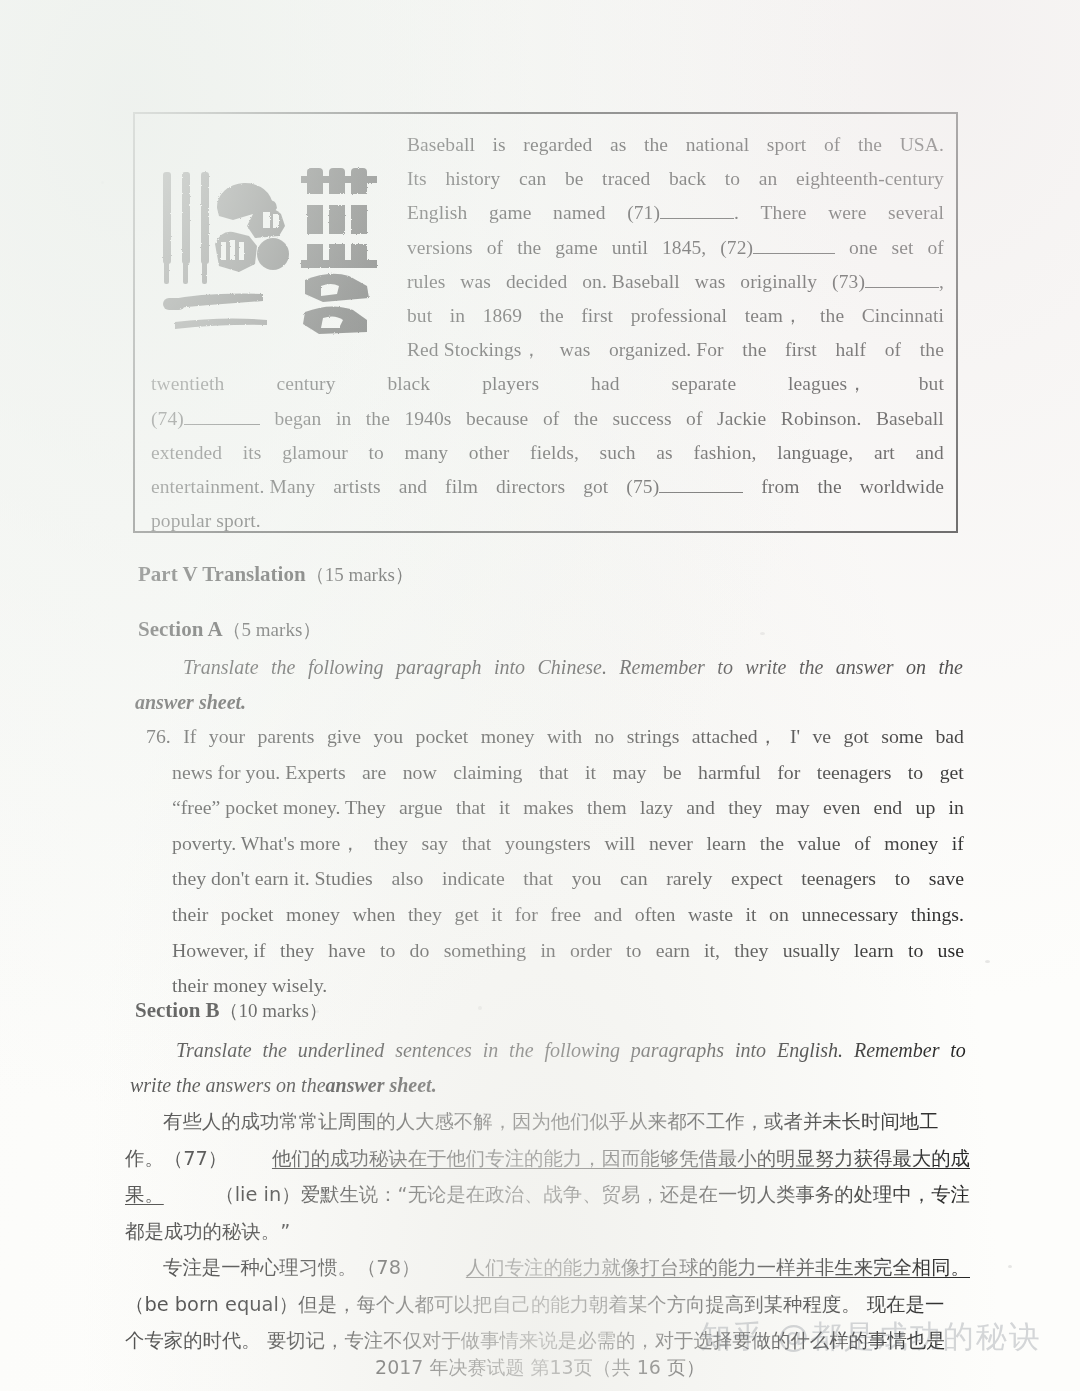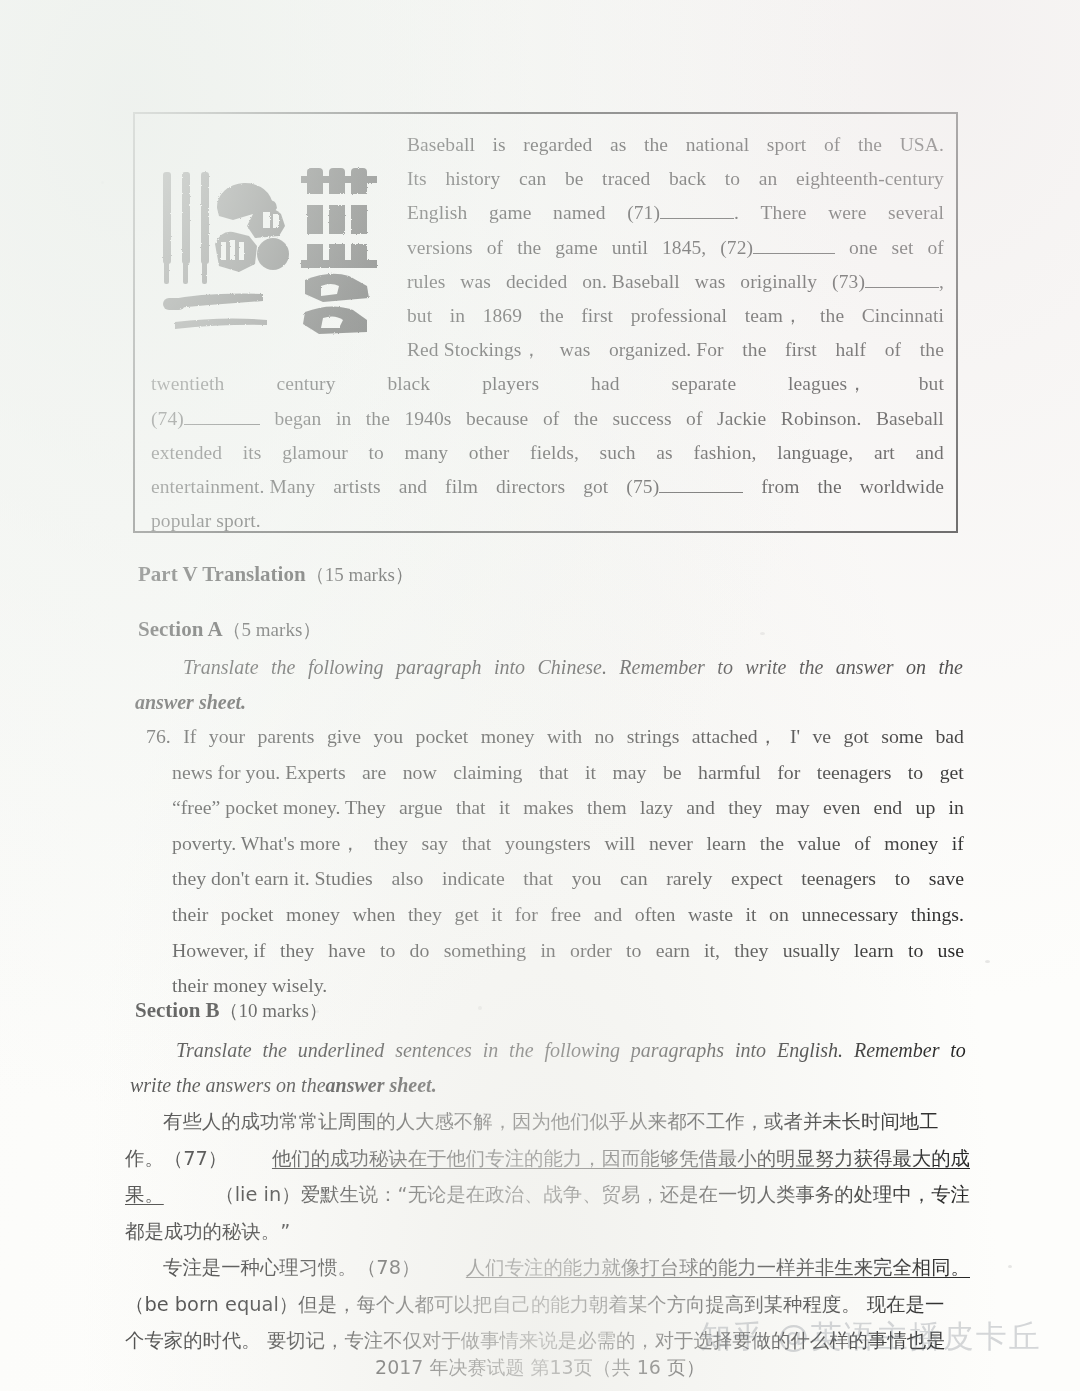--- a/index.html
+++ b/index.html
@@ -570,21 +570,21 @@
         <span class="u">人们专注的能力就像打台球的能力一样并非生来完全相同。</span>
     </div>
     <div class="row">
       <span>（be born equal）但是，每个人都可以把自己的能力朝着某个方向提高到某种程度。 现在是一</span>
     </div>
     <div class="row">
       <span>个专家的时代。 要切记，专注不仅对于做事情来说是必需的，对于选择要做的什么样的事情也是</span>
     </div>
   </div>
 
-  <div class="watermark">知乎 @英语主播皮卡丘</div>
+  <div class="watermark">知乎 @都是成功的秘诀</div>
 
   <div class="footer">2017 年决赛试题 第13页（共 16 页）</div>
 
   <span class="speck" style="left:101px; top:181px; width:3px; height:3px;"></span>
   <span class="speck" style="left:912px; top:138px; width:4px; height:3px;"></span>
   <span class="speck" style="left:760px; top:632px; width:5px; height:3px;"></span>
   <span class="speck" style="left:478px; top:1006px; width:4px; height:4px;"></span>
   <span class="speck" style="left:316px; top:1010px; width:3px; height:3px;"></span>
   <span class="speck" style="left:985px; top:960px; width:5px; height:3px;"></span>
   <span class="speck" style="left:1008px; top:1265px; width:4px; height:3px;"></span>

